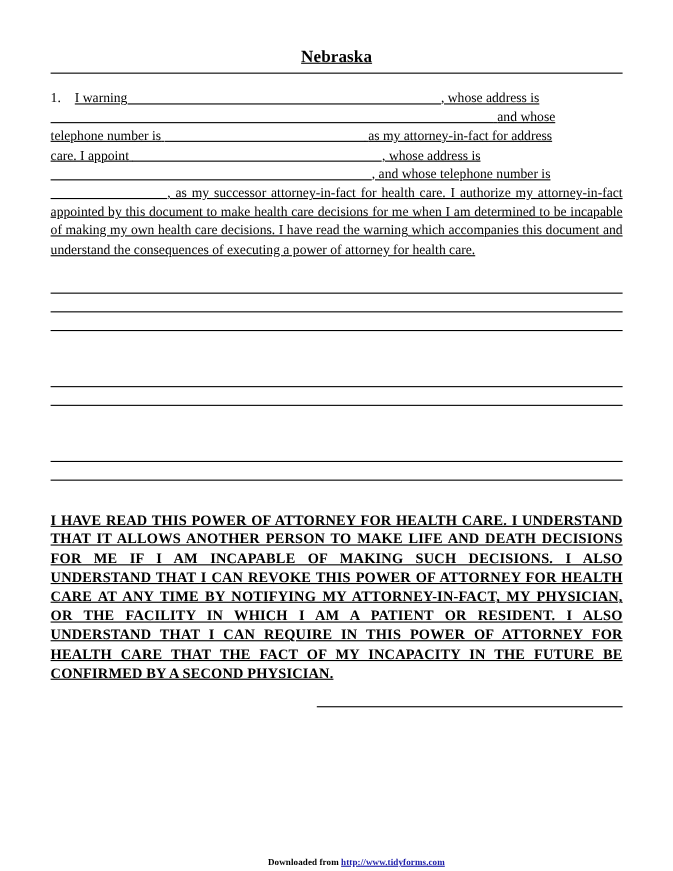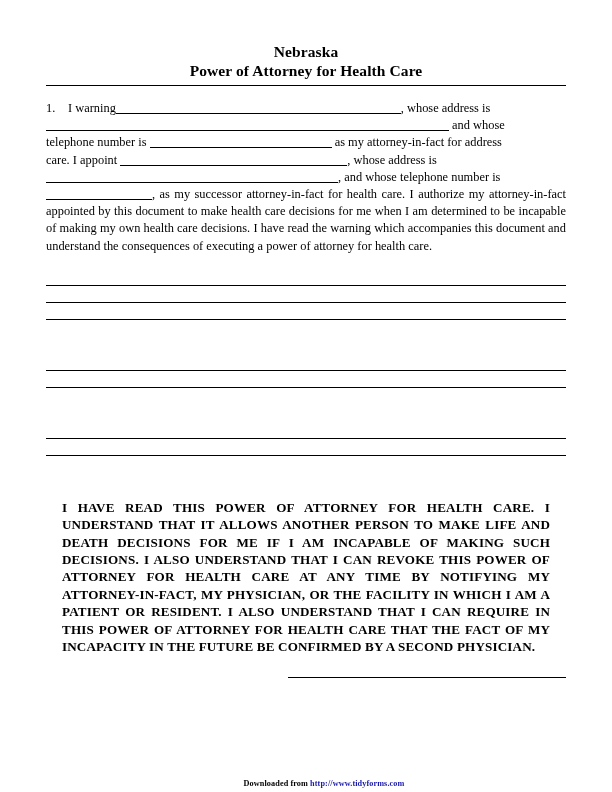--- a/index.html
+++ b/index.html
@@ -14,20 +14,21 @@
     font-family: "Liberation Serif", "DejaVu Serif", serif;
     color: #000000;
     overflow: hidden;
   }
   .page {
     position: absolute;
     left: 46px;
     top: 0;
     width: 520px;
     height: 768px;
+    text-decoration: underline;
   }
 
   
   .title-block {
     padding-top: 42px;
     text-align: center;
   }
   .title-line {
     font-weight: bold;
     font-size: 15.5px;
@@ -73,21 +74,21 @@
   .blank-row { height: 17px; }
 
   
   .ack {
     font-weight: bold;
     font-size: 13.1px;
     line-height: 17.4px;
     text-align: justify;
     text-justify: inter-word;
     letter-spacing: 0.15px;
-    margin: 16px;
+    margin: 0;
   }
   
   .ack::after {
     content: "";
     display: inline-block;
     width: 100%;
   }
   .ack-last::after { display: none; }
 
   
@@ -110,30 +111,30 @@
     width: 612px;
     text-align: center;
     font-family: "Liberation Serif", "DejaVu Serif", serif;
     font-size: 8.2px;
     font-weight: bold;
     letter-spacing: 0.1px;
   }
   .footer .lbl { color: #000000; padding-left: 36px; }
   .footer .url {
     color: #1a1aa8;
+    text-decoration: underline;
   }
 </style>
 </head>
 <body>
 
 <div class="page">
 
   <div class="title-block">
     <div class="title-line">Nebraska</div>
-    <div class="title-line">Power of Attorney for Health Care</div>
   </div>
   <div class="header-rule"></div>
 
   <div style="height:14px"></div>
 
   <div class="para">
     <span class="num">1.</span><span>I warning</span><span class="blank" style="width:285px"></span><span>, whose address is</span><br>
     <span class="blank" style="width:403px"></span>&nbsp;<span>and   whose</span><br>
     <span>telephone number is</span>
     <span class="blank" style="width:182px"></span>

